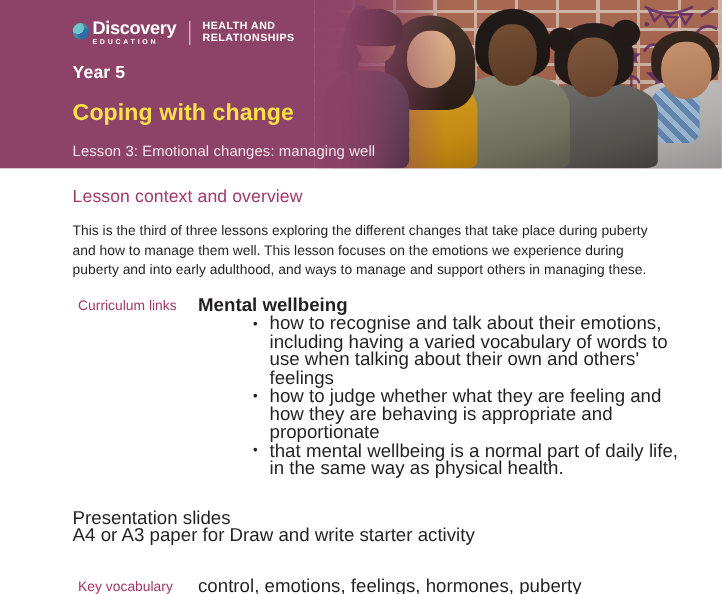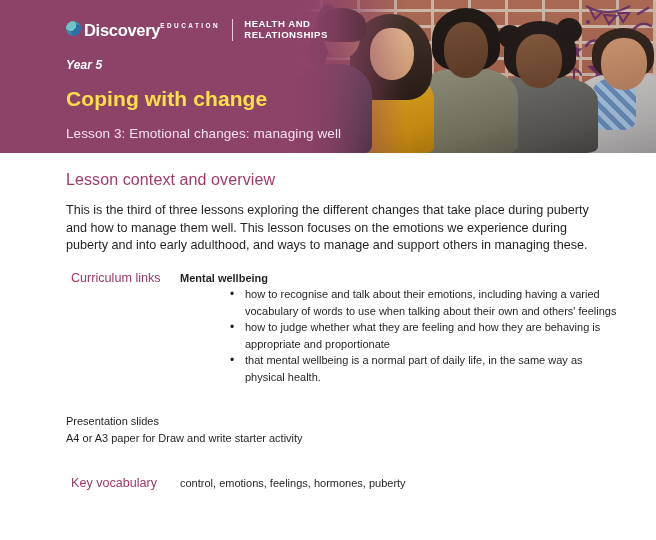--- a/index.html
+++ b/index.html
@@ -116,21 +116,21 @@
     margin-top: -3px;
     border-radius: 50%;
     background:
       radial-gradient(circle at 32% 30%, #6fc3c9 0 36%, rgba(0,0,0,0) 37%),
       radial-gradient(circle at 70% 66%, #2f6fa8 0 40%, rgba(0,0,0,0) 41%),
       linear-gradient(135deg, #4ea3ad 0%, #2d6ea6 100%);
     flex: 0 0 auto;
   }
   .logo-word {
     display: flex;
-    flex-direction: row;
+    flex-direction: column;
     line-height: 1;
   }
   .logo-discovery {
     font-size: 16.5px;
     font-weight: bold;
     color: #ffffff;
     letter-spacing: -0.3px;
   }
   .logo-education {
     font-size: 6.4px;
@@ -152,25 +152,24 @@
     justify-content: center;
     line-height: 1.12;
     font-size: 9.6px;
     font-weight: bold;
     letter-spacing: 0.5px;
     color: #ffffff;
   }
 
   .year-label {
     margin-top: 15px;
-    font-size: 12px;
+    font-size: 16px;
     font-weight: bold;
     color: #ffffff;
     letter-spacing: 0.1px;
-    font-style: italic;
   }
   .unit-title {
     margin-top: 15px;
     font-size: 21px;
     font-weight: bold;
     color: #fde047;
     letter-spacing: 0.1px;
   }
   .lesson-subtitle {
     margin-top: 15px;
@@ -208,21 +207,21 @@
     width: 114px;
     flex: 0 0 114px;
     padding-left: 5px;
     padding-right: 8px;
     font-size: 12.6px;
     line-height: 16.5px;
     color: #a2386a;
   }
   .row-body {
     flex: 1 1 auto;
-    font-size: 11px;
+    font-size: 17px;
     line-height: 16.5px;
     color: #231f20;
   }
   .row-title {
     font-weight: bold;
   }
   .bullets {
     margin: 0;
     padding: 0;
     list-style: none;

